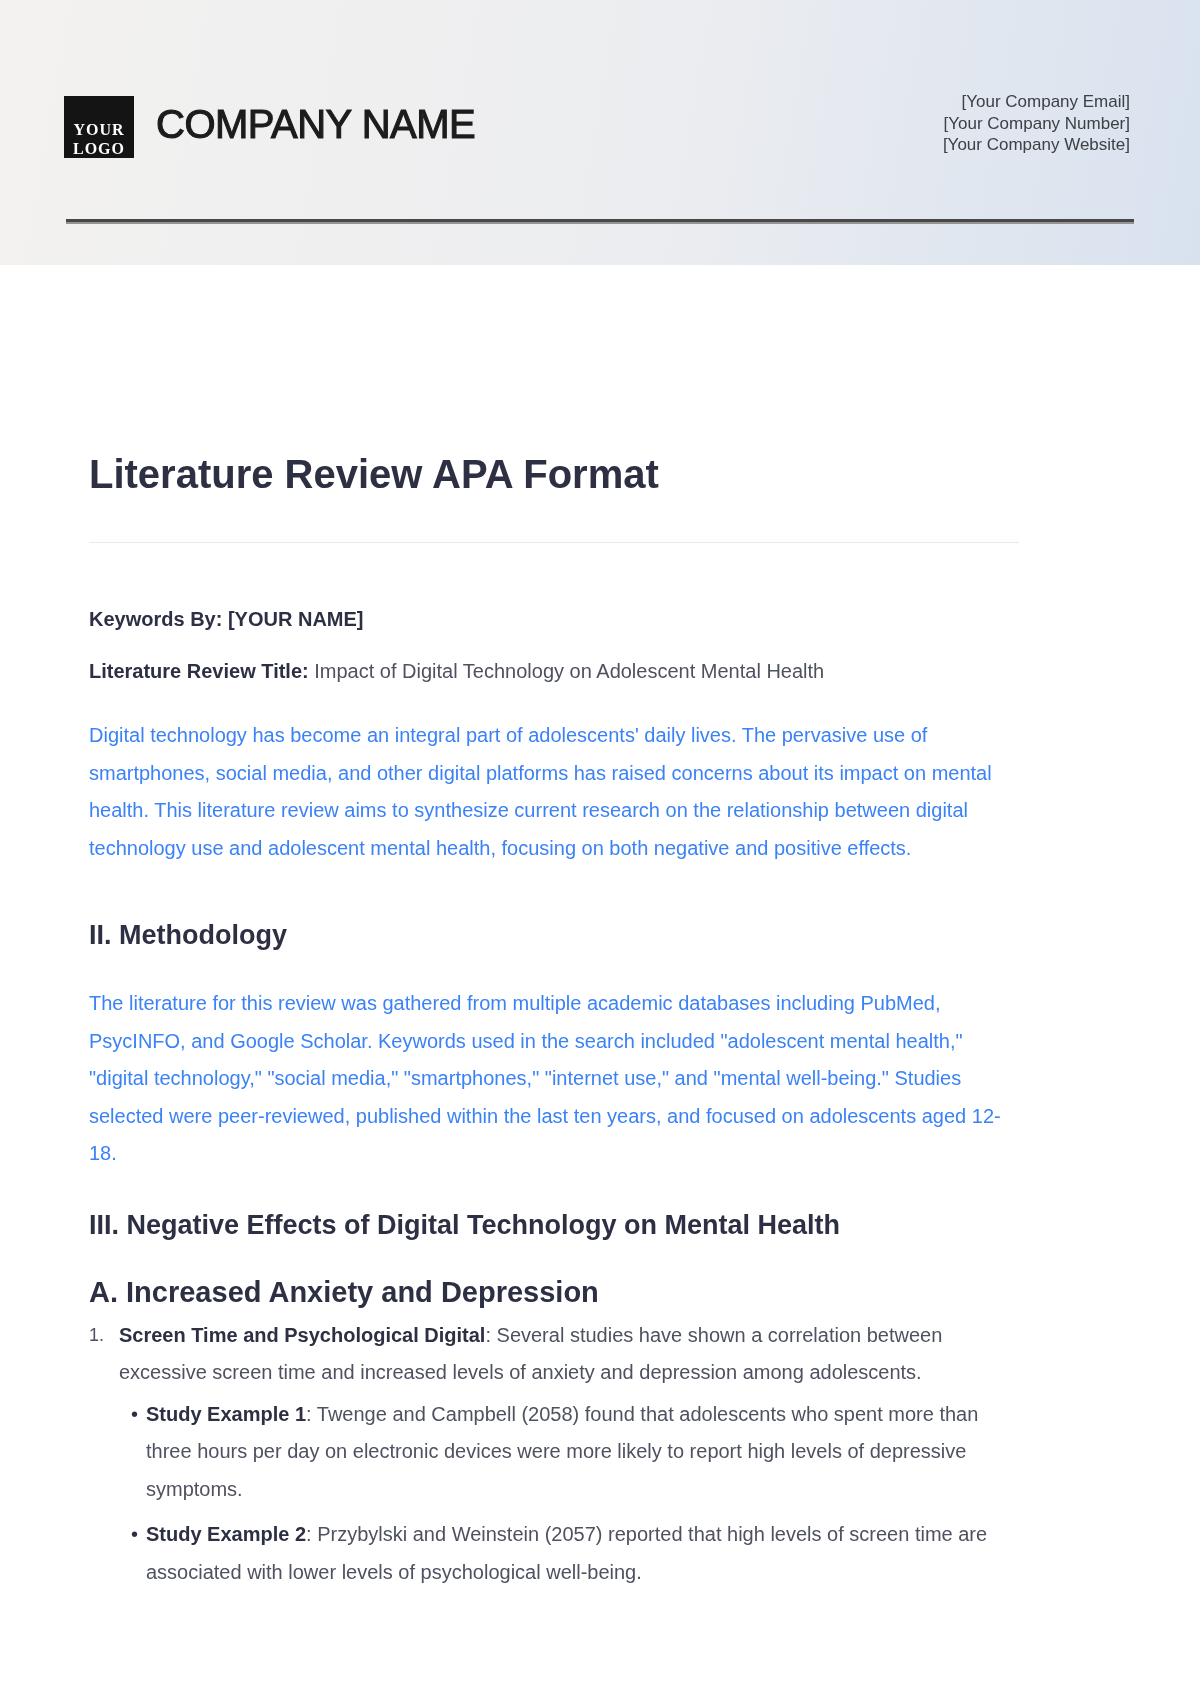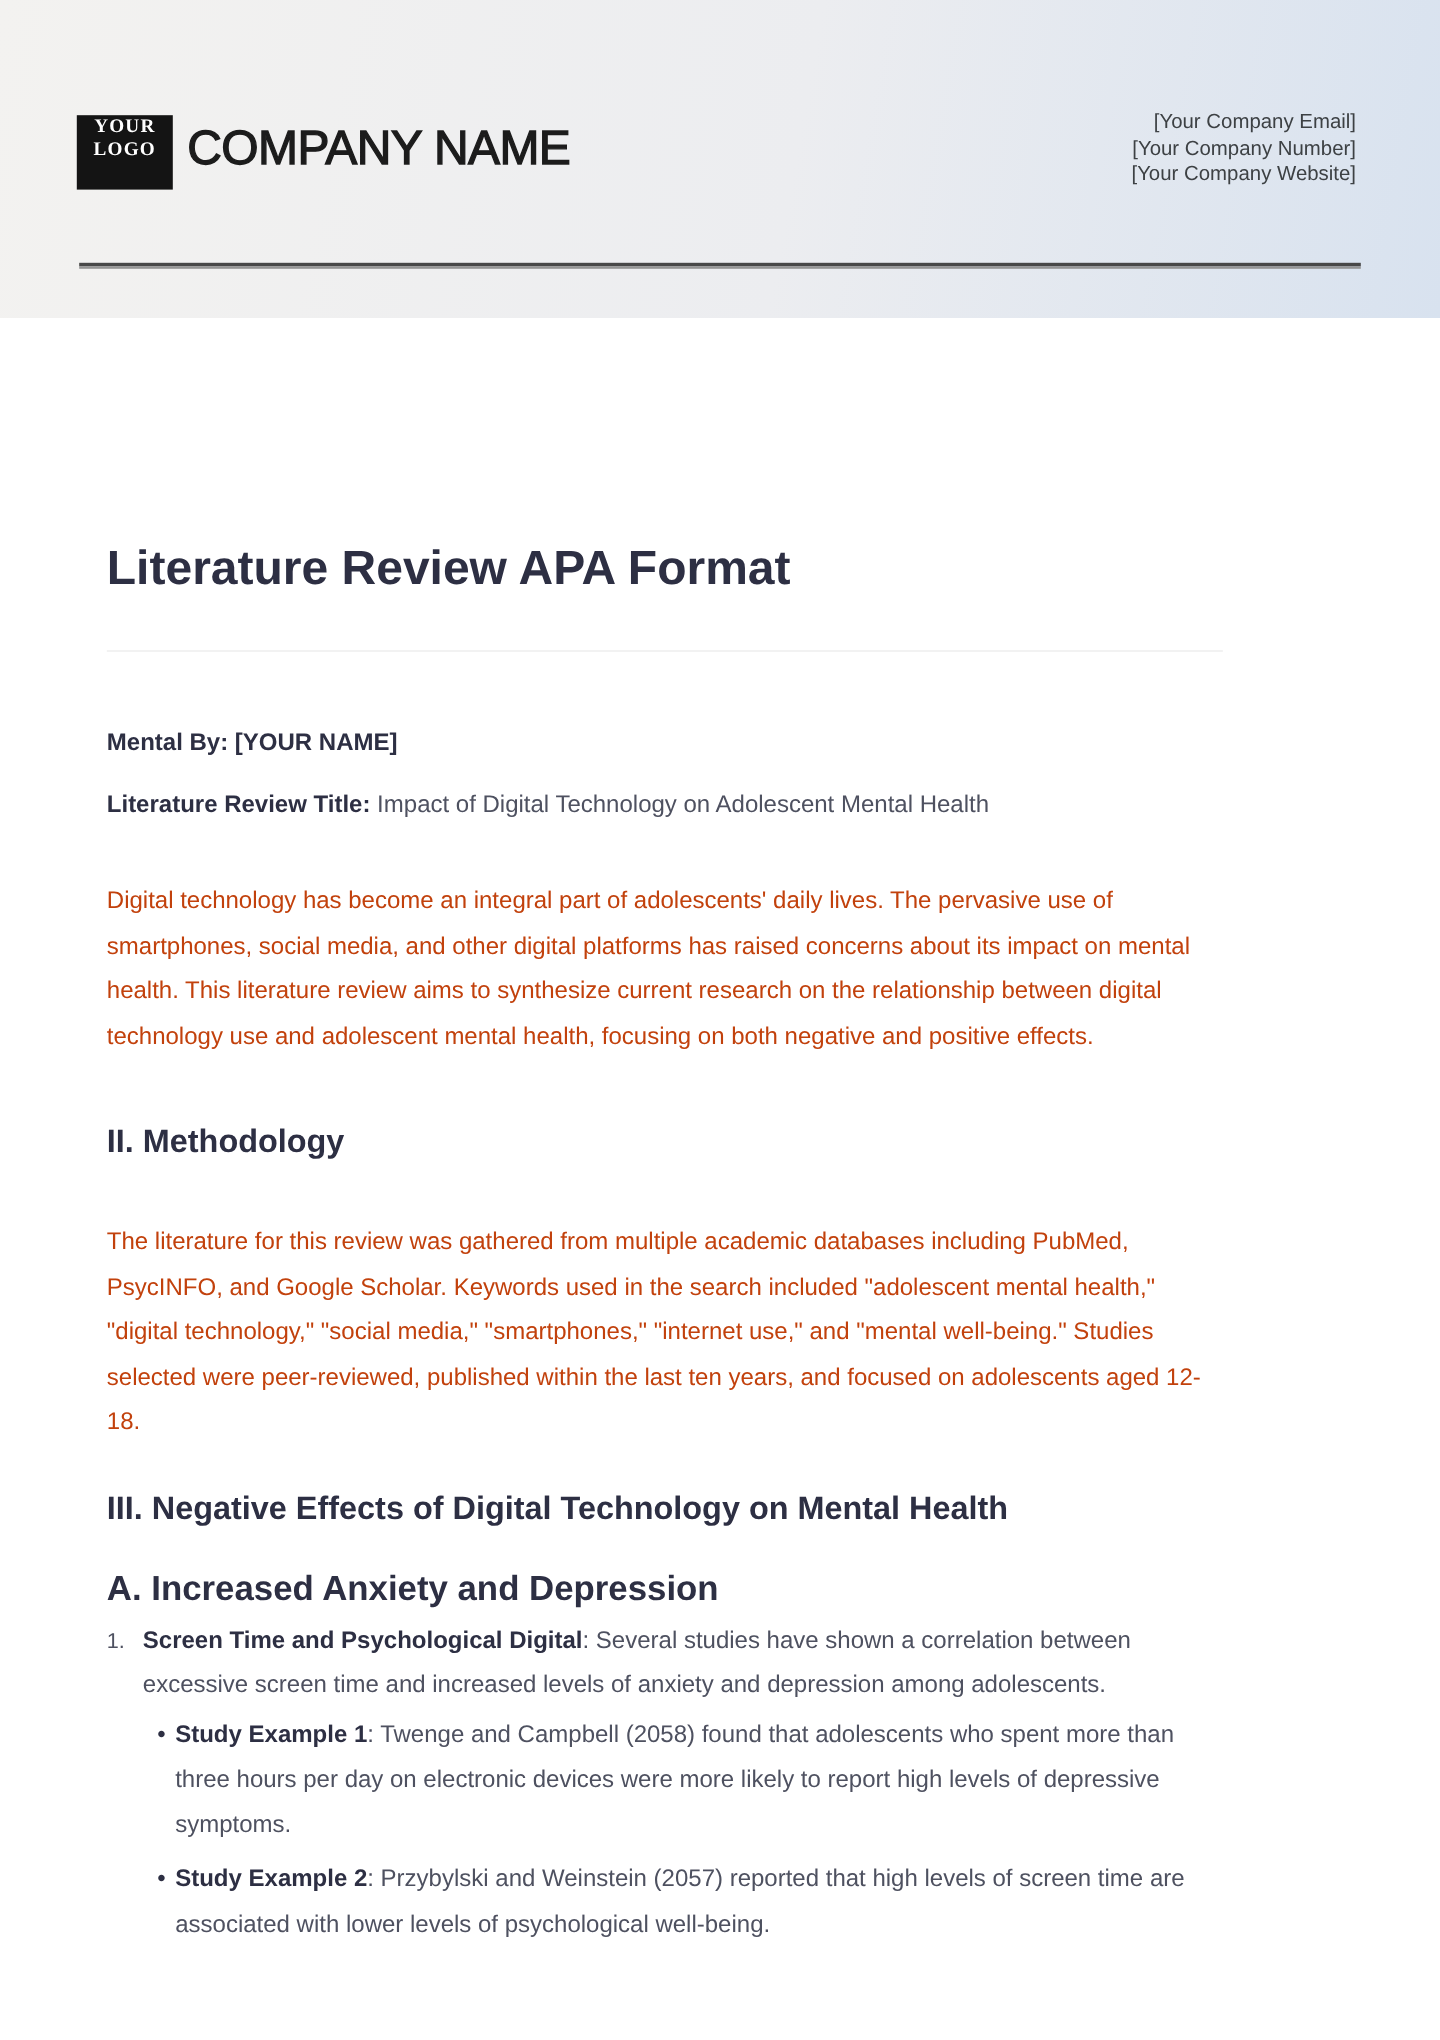--- a/index.html
+++ b/index.html
@@ -12,23 +12,23 @@
   }
 
   
   .masthead {
     position: relative;
     height: 265px;
     background: linear-gradient(100deg, #f3f2f0 0%, #ecedf0 55%, #d8e2ef 100%);
   }
   .logo-box {
     position: absolute; left: 64px; top: 96px;
-    width: 80px; height: 62px;
+    width: 70px; height: 62px;
     background: #141414;
-    display: flex; flex-direction: column; align-items: center; justify-content: flex-start;
+    display: flex; flex-direction: column; align-items: center; justify-content: flex-end;
   }
   .logo-box span {
     font-family: "Liberation Serif", serif;
     color: #ffffff; font-weight: 700;
     font-size: 16px; line-height: 19px; letter-spacing: 1px;
   }
   .company-name {
     position: absolute; left: 156px; top: 102px;
     font-size: 40px; font-weight: 400; letter-spacing: -0.5px;
     color: #1c1c1c;
@@ -74,23 +74,23 @@
   h2.h-method { margin-top: 50px; }
   h2.h-negative { margin-top: 34px; }
 
   h3.sub-heading {
     margin-top: 34px;
     font-size: 29px; line-height: 30px; font-weight: 700;
     color: #2d2f43;
   }
 
   p.body-text {
-    margin-top: 48px;
+    margin-top: 32px;
     font-size: 20px; line-height: 37.5px;
-    color: #c2410c;
+    color: #3b82f6;
   }
 
   ol.numbered-list { margin-top: 10px; list-style: none; }
   li.numbered-item {
     position: relative; padding-left: 30px;
     font-size: 20px; line-height: 37.5px;
   }
   li.numbered-item .num {
     position: absolute; left: 0; top: 0;
     font-size: 18px; color: #4e5160;
@@ -123,21 +123,21 @@
   </div>
   <div class="double-rule"></div>
 </header>
 
 <main class="doc">
 
   <h1 class="doc-title">Literature Review APA Format</h1>
 
   <div class="title-divider"></div>
 
-  <p class="meta meta-written"><span class="label-bold">Mental By:</span> <span class="label-bold">[YOUR NAME]</span></p>
+  <p class="meta meta-written"><span class="label-bold">Keywords By:</span> <span class="label-bold">[YOUR NAME]</span></p>
 
   <p class="meta meta-title"><span class="label-bold">Literature Review Title:</span> <span>Impact of Digital Technology on Adolescent Mental Health</span></p>
 
   <p class="body-text">Digital technology has become an integral part of adolescents' daily lives. The pervasive use of smartphones, social media, and other digital platforms has raised concerns about its impact on mental health. This literature review aims to synthesize current research on the relationship between digital technology use and adolescent mental health, focusing on both negative and positive effects.</p>
 
   <h2 class="section-heading h-method">II. Methodology</h2>
   <p class="body-text">The literature for this review was gathered from multiple academic databases including PubMed, PsycINFO, and Google Scholar. Keywords used in the search included "adolescent mental health," "digital technology," "social media," "smartphones," "internet use," and "mental well-being." Studies selected were peer-reviewed, published within the last ten years, and focused on adolescents aged 12-18.</p>
 
   <h2 class="section-heading h-negative">III. Negative Effects of Digital Technology on Mental Health</h2>
 

